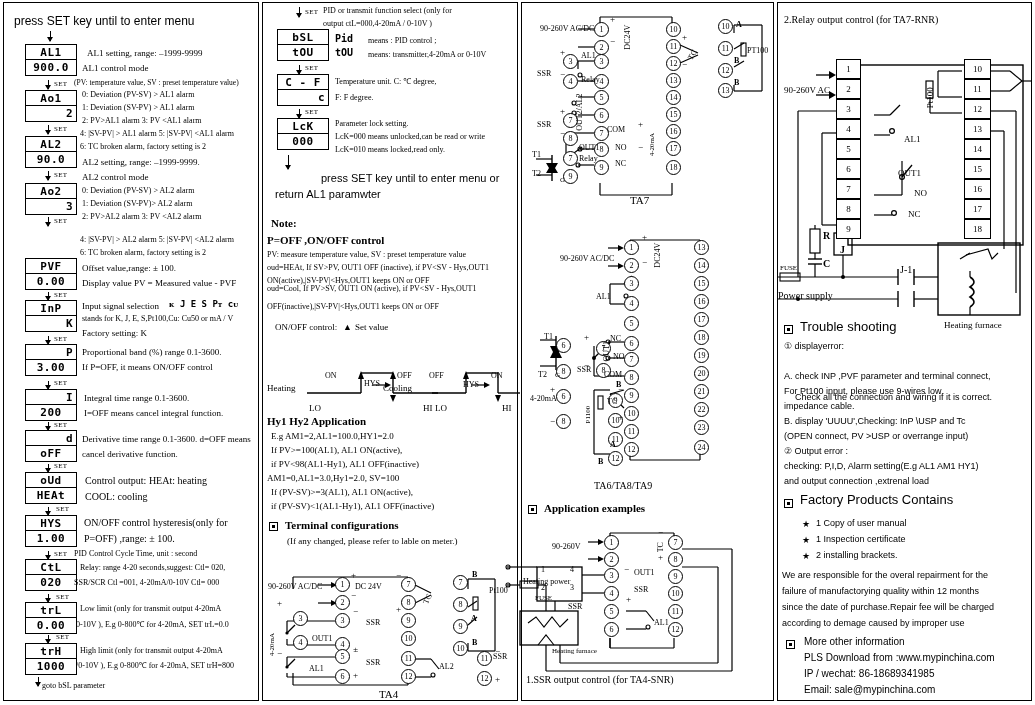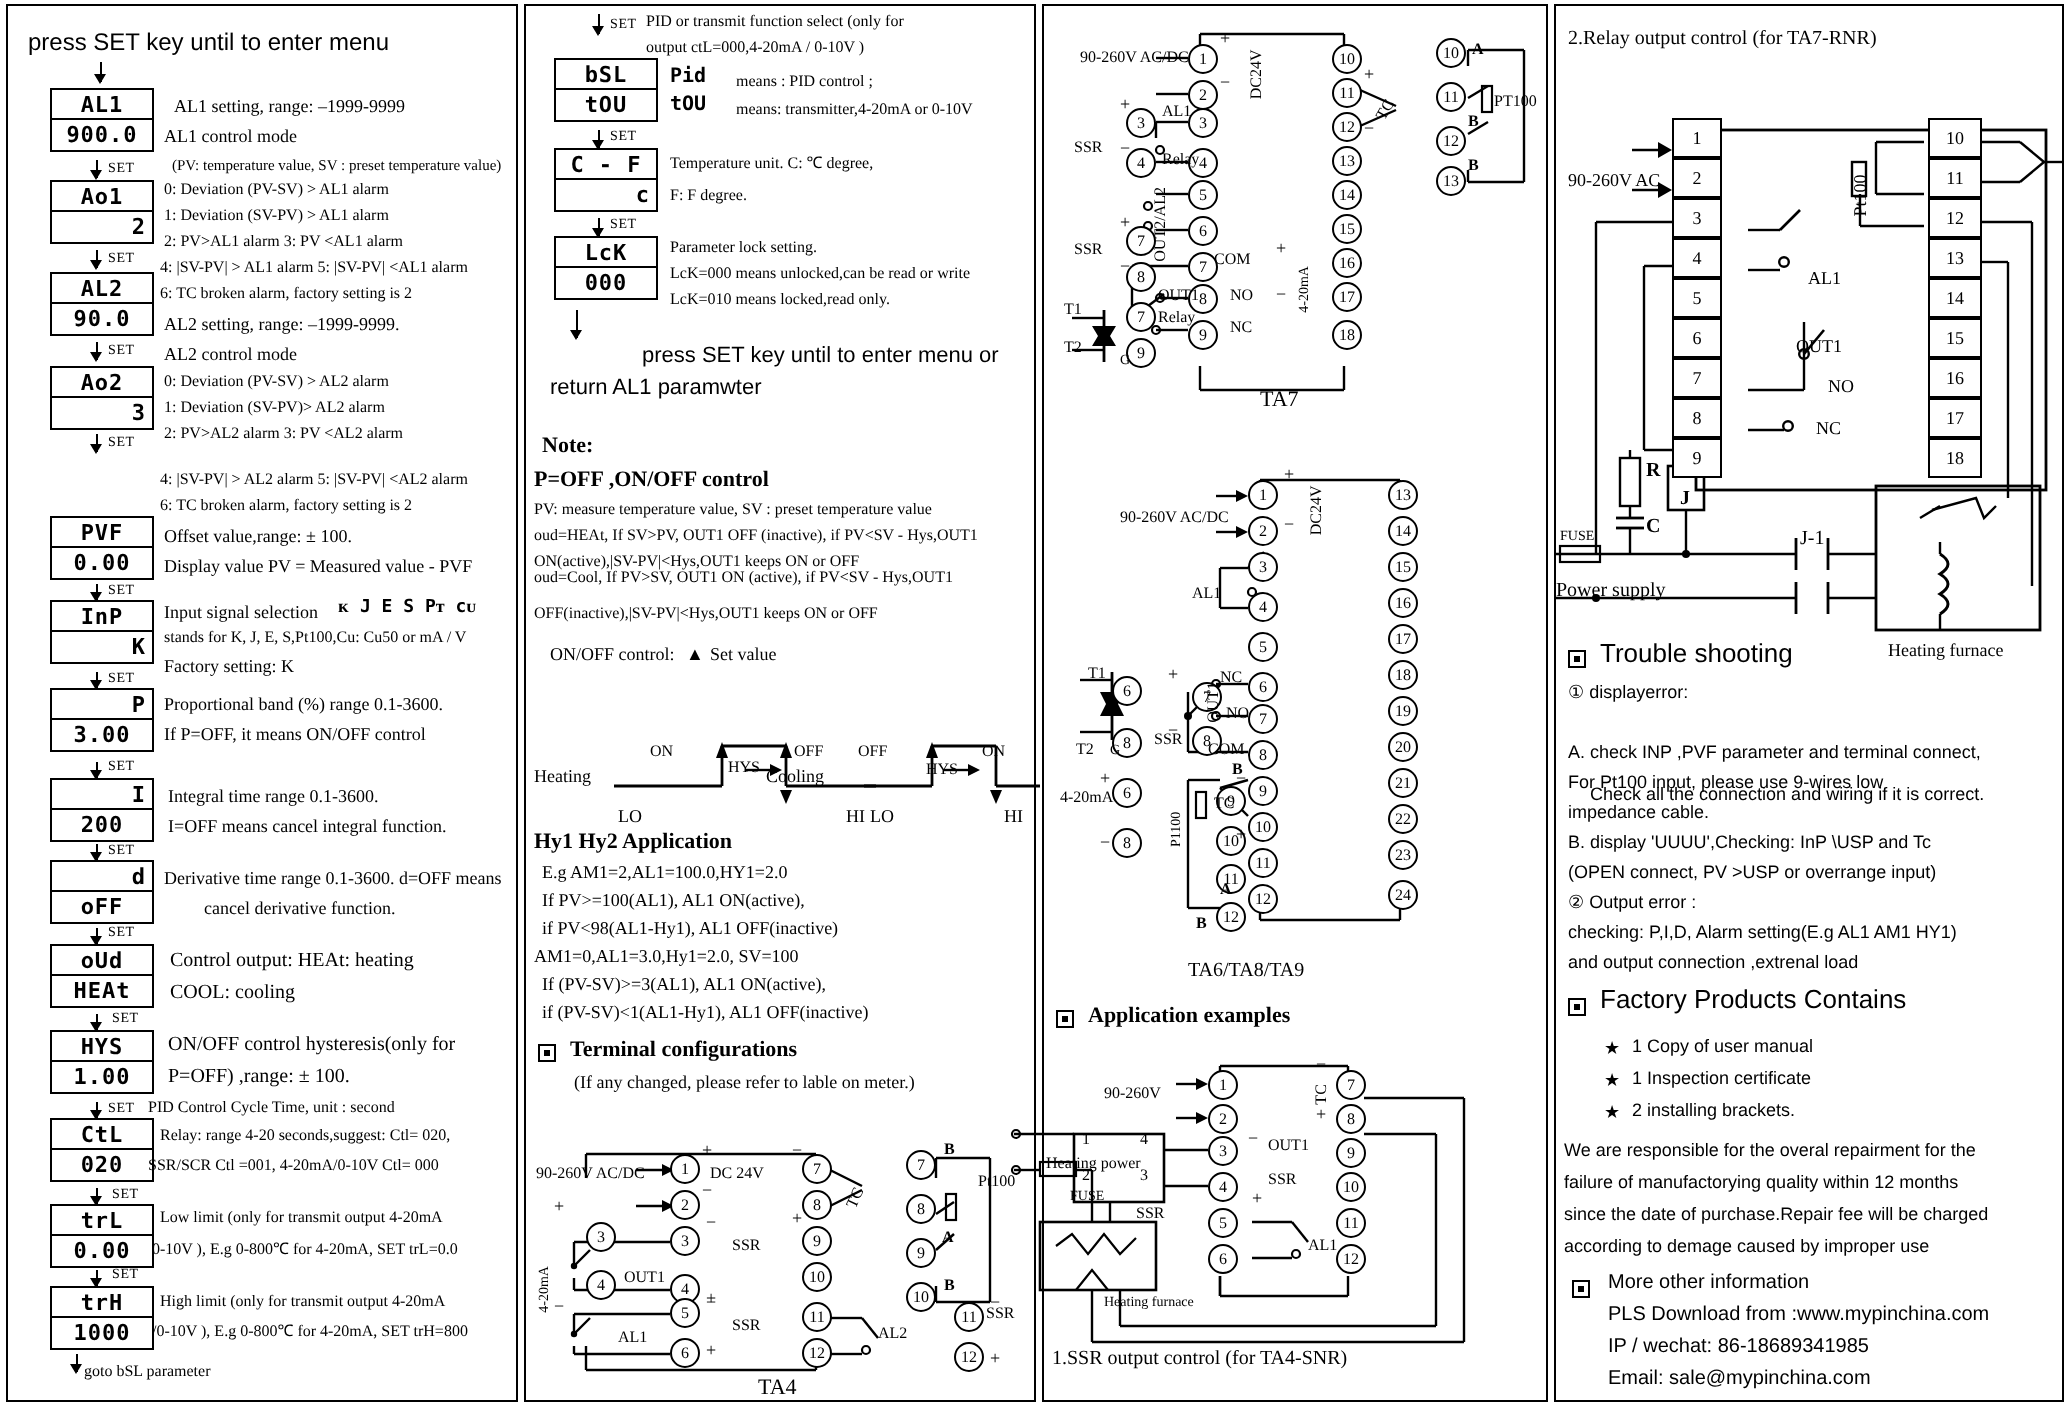--- a/index.html
+++ b/index.html
@@ -70,21 +70,21 @@
     <div class="arr" style="left:46px;top:28px;height:10px;"></div>
 
     <div class="disp" style="left:21px;top:41px;">
       <div class="row top">AL1</div>
       <div class="row">900.0</div>
     </div>
     <div class="t s9" style="left:83px;top:46px;">AL1 setting, range: –1999-9999</div>
     <div class="t s9" style="left:78px;top:61px;">AL1 control mode</div>
     <div class="arr" style="left:44px;top:77px;height:9px;"></div>
     <div class="setlbl" style="left:50px;top:77px;">SET</div>
-    <div class="t s75" style="left:82px;top:76px;text-align:right;">(PV: temperature value, SV : preset temperature value)</div>
+    <div class="t s75" style="left:70px;top:76px;text-align:right;">(PV: temperature value, SV : preset temperature value)</div>
 
     <div class="disp" style="left:21px;top:87px;">
       <div class="row top">Ao1</div>
       <div class="row r">2</div>
     </div>
     <div class="t s8" style="left:78px;top:88px;">0: Deviation (PV-SV) &gt; AL1  alarm</div>
     <div class="t s8" style="left:78px;top:101px;">1: Deviation (SV-PV) &gt; AL1   alarm</div>
     <div class="t s8" style="left:78px;top:114px;">2:  PV&gt;AL1  alarm 3: PV &lt;AL1  alarm</div>
     <div class="arr" style="left:44px;top:122px;height:9px;"></div>
     <div class="setlbl" style="left:50px;top:122px;">SET</div>
@@ -148,21 +148,21 @@
     <div class="t s9" style="left:80px;top:391px;">Integral time range 0.1-3600.</div>
     <div class="t s9" style="left:80px;top:406px;">I=OFF means cancel  integral  function.</div>
     <div class="arr" style="left:44px;top:419px;height:8px;"></div>
     <div class="setlbl" style="left:50px;top:418px;">SET</div>
 
     <div class="disp" style="left:21px;top:427px;">
       <div class="row top r">d</div>
       <div class="row">oFF</div>
     </div>
     <div class="t s9" style="left:78px;top:432px;">Derivative time range 0.1-3600. d=OFF means</div>
-    <div class="t s9" style="left:78px;top:447px;margin-left:20px;">cancel derivative function.</div>
+    <div class="t s9" style="left:78px;top:447px;">cancel derivative function.</div>
     <div class="arr" style="left:44px;top:461px;height:8px;"></div>
     <div class="setlbl" style="left:50px;top:459px;">SET</div>
 
     <div class="disp" style="left:21px;top:469px;">
       <div class="row top">oUd</div>
       <div class="row">HEAt</div>
     </div>
     <div class="t s10" style="left:81px;top:473px;">Control output: HEAt: heating</div>
     <div class="t s10" style="left:81px;top:489px;">COOL: cooling</div>
     <div class="arr" style="left:44px;top:504px;height:8px;"></div>

